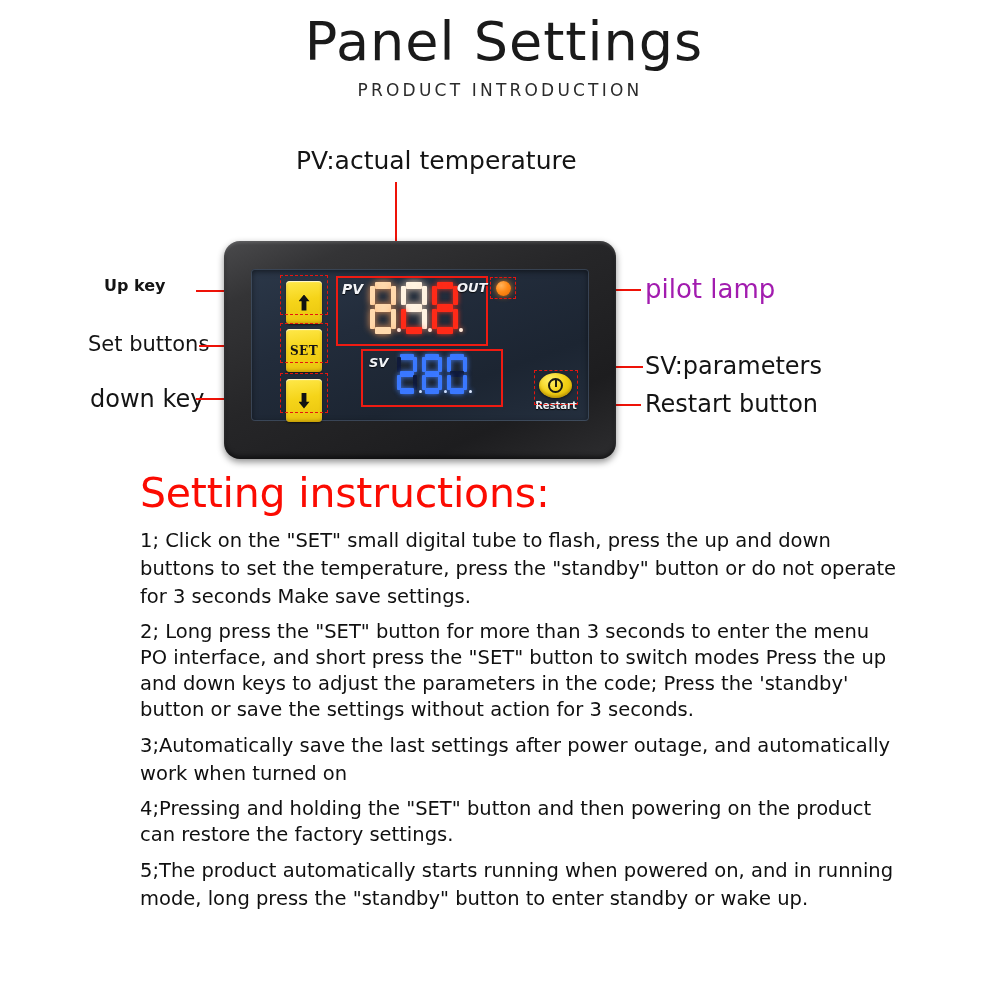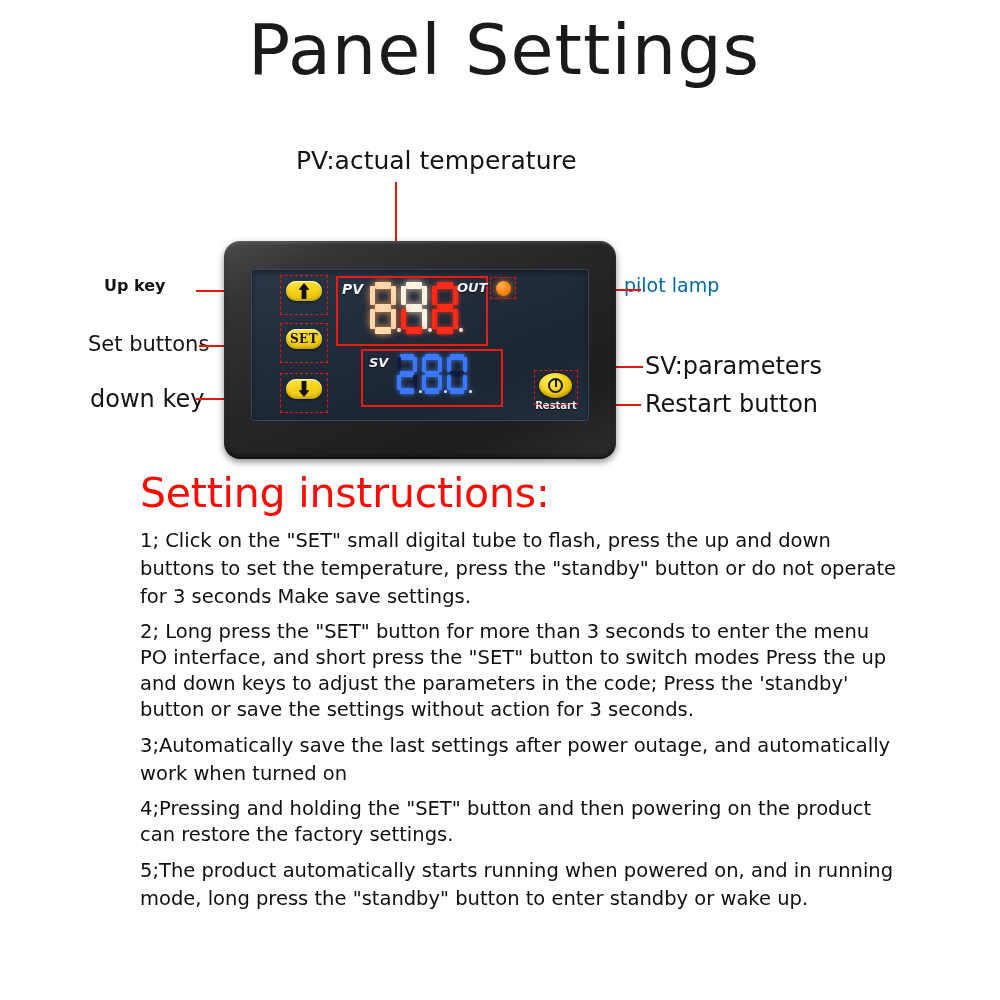--- a/index.html
+++ b/index.html
@@ -16,21 +16,21 @@
   }
 
   
   #header {
     position: absolute;
     top: 0; left: 0; right: 0;
     text-align: center;
   }
   #page-title {
     font-family: "DejaVu Sans", "Liberation Sans", sans-serif;
-    font-size: 70px;
+    font-size: 54px;
     font-weight: 400;
     color: #1a1a1a;
     letter-spacing: 1px;
     margin: 14px 0 0 8px;
     line-height: 1.05;
   }
   #page-subtitle {
     font-family: "DejaVu Sans", "Liberation Sans", sans-serif;
     font-size: 17px;
     font-weight: 400;
@@ -67,22 +67,22 @@
     border-radius: 4px;
     background: linear-gradient(160deg, #2b3748 0%, #222c3b 35%, #1c2532 70%, #242f3e 100%);
     box-shadow: inset 0 0 0 1px rgba(120,140,165,0.35),
                 inset 0 2px 6px rgba(0,0,0,0.6);
   }
 
   
   .key-btn {
     position: absolute;
     width: 36px;
-    height: 20px;
-    border-radius: 11px;
+    height: 43px;
+    border-radius: 4px;
     background: linear-gradient(170deg, #ffe94b 0%, #f5d419 45%, #e8c30c 100%);
     box-shadow: inset 0 1px 1px rgba(255,255,255,0.8),
                 inset 0 -2px 3px rgba(150,110,0,0.45),
                 0 1px 2px rgba(0,0,0,0.55);
     display: flex;
     align-items: center;
     justify-content: center;
   }
   #btn-up    { left: 35px; top: 12px; }
   #btn-set   { left: 35px; top: 60px; }
@@ -265,21 +265,21 @@
 
   #anno-up     { left: 104px; top: 276px; font-size: 16px; font-weight: bold; }
   #line-up     { left: 196px; top: 290px; width: 58px; }
 
   #anno-set    { left: 88px;  top: 332px; font-size: 21px; }
   #line-set    { left: 199px; top: 345px; width: 55px; }
 
   #anno-down   { left: 90px;  top: 385px; font-size: 24px; }
   #line-down   { left: 196px; top: 398px; width: 58px; }
 
-  #anno-pilot  { left: 624px; top: 274px; font-size: 19px; color: #0369a1; }
+  #anno-pilot  { left: 645px; top: 274px; font-size: 26px; color: #a21caf; }
   #line-pilot  { left: 491px; top: 289px; width: 150px; }
 
   #anno-sv     { left: 645px; top: 352px; font-size: 24px; }
   #line-sv     { left: 478px; top: 366px; width: 165px; }
 
   #anno-restart { left: 645px; top: 390px; font-size: 24px; text-align: center; }
   #line-restart { left: 551px; top: 404px; width: 90px; }
 
   
   #instructions {
@@ -306,20 +306,21 @@
     margin: 0 0 9px 0;
     max-width: 760px;
   }
   .instr-p.tight { line-height: 1.33; }
 </style>
 </head>
 <body>
 
 <div id="header">
   <div id="page-title">Panel Settings</div>
+  <div id="page-subtitle">PRODUCT INTRODUCTION</div>
 </div>
 
 <div id="device-figure">
 
   <div class="anno-label" id="anno-pv-top">PV:actual temperature</div>
   <div class="anno-line vt" id="line-pv-v"></div>
 
   <div class="anno-label" id="anno-up">Up key</div>
   <div class="anno-line hz" id="line-up"></div>
 

